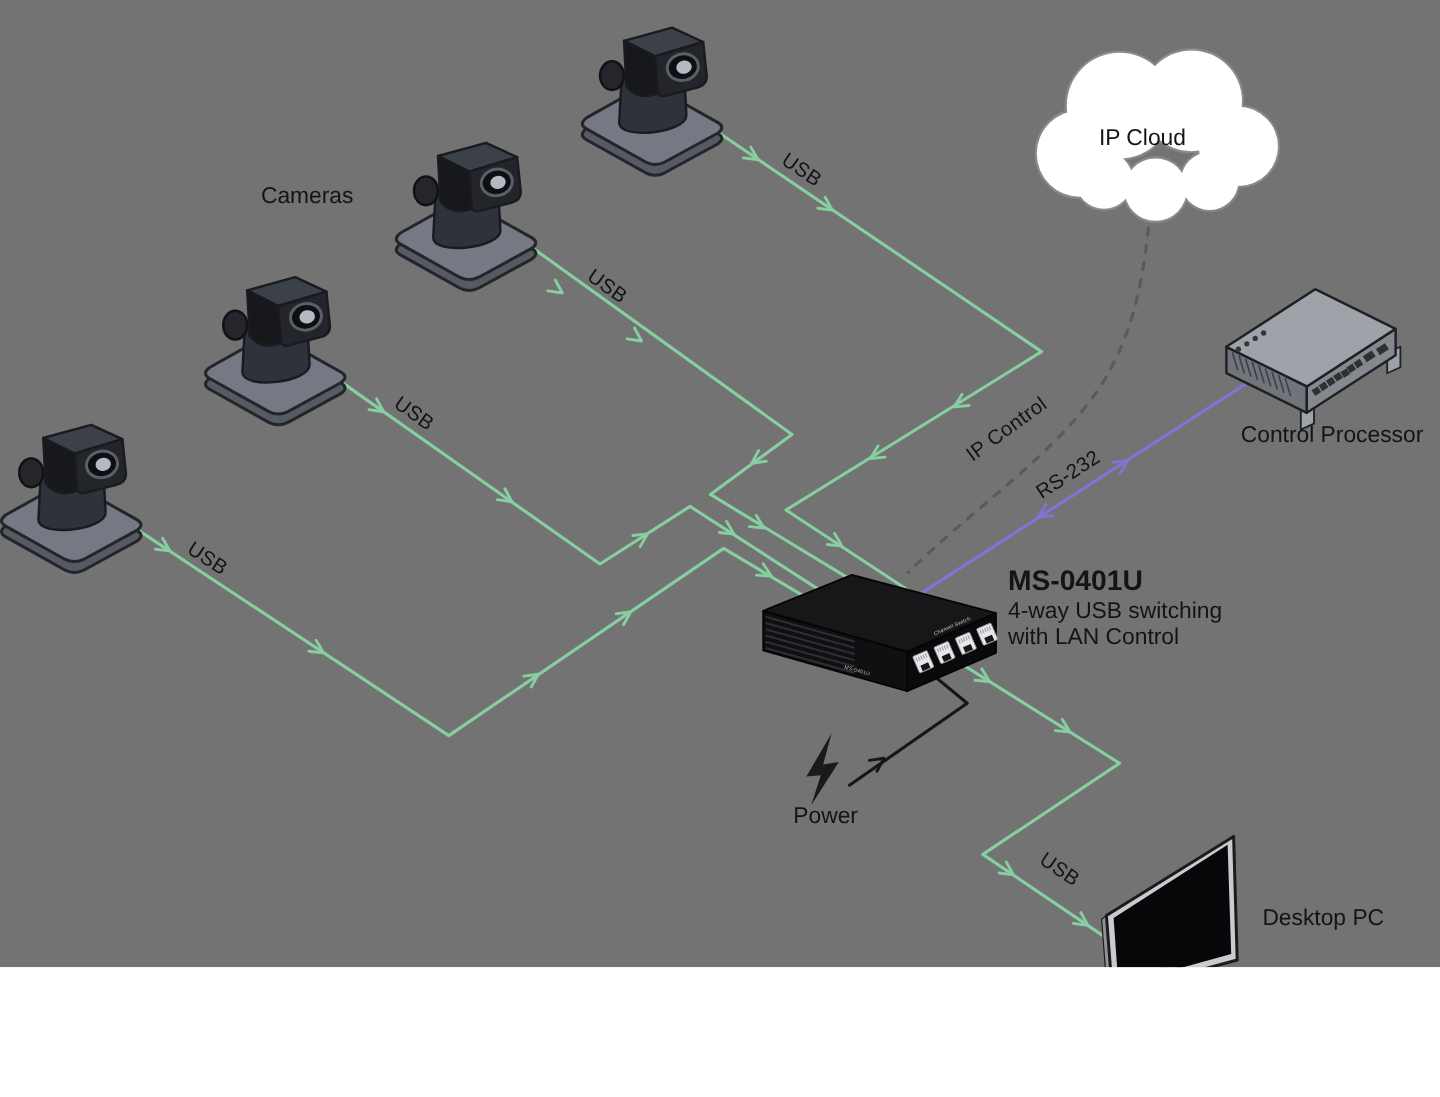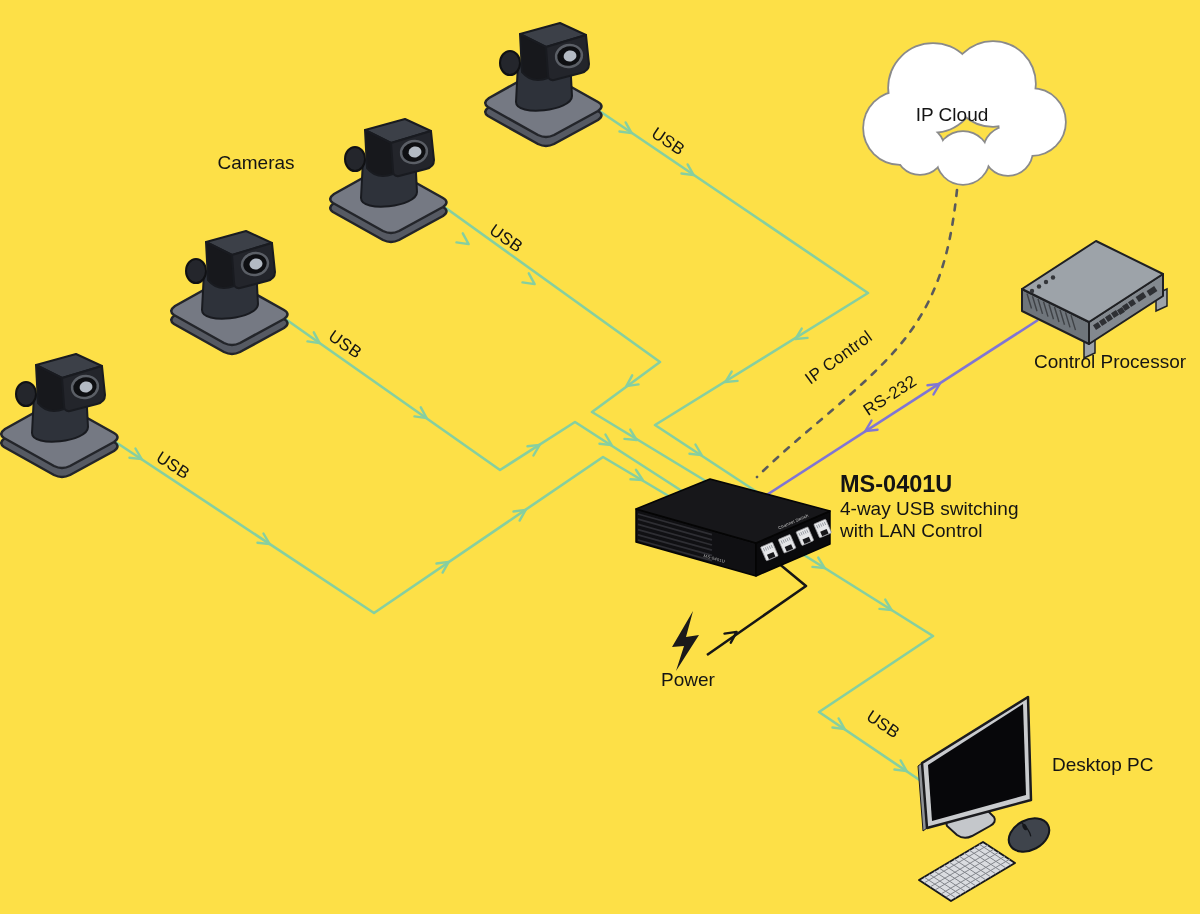--- a/index.html
+++ b/index.html
@@ -1,16 +1,16 @@
 <!DOCTYPE html>
 <html><head>
 <meta charset="utf-8">
 <style>
   html,body{margin:0;padding:0;background:#ffffff;}
-  .stage{width:1200px;height:914px;position:relative;background:#fde047;overflow:hidden;}
+  .stage{width:1200px;height:806px;position:relative;background:#737373;overflow:hidden;}
   svg text{font-family:"Liberation Sans",sans-serif;fill:#141414;}
   .lbl{font-size:19px;}
   .line-lbl{font-size:17px;letter-spacing:.3px;}
   .device-title{font-size:23.5px;font-weight:bold;}
   .device-sub{font-size:19px;}
   .tiny{font-size:4.3px;fill:#c9c9c9;letter-spacing:.2px;}
   .tiny2{font-size:4.3px;fill:#b5b5b5;letter-spacing:.2px;}
   .usb-line{stroke:#86CFA0;stroke-width:2.6;fill:none;stroke-linejoin:round;}
   .rs-line{stroke:#8075D5;stroke-width:2.6;fill:none;}
   .ip-line{stroke:#5A5A5C;stroke-width:2.6;fill:none;stroke-dasharray:6 8.5;stroke-linecap:round;}

